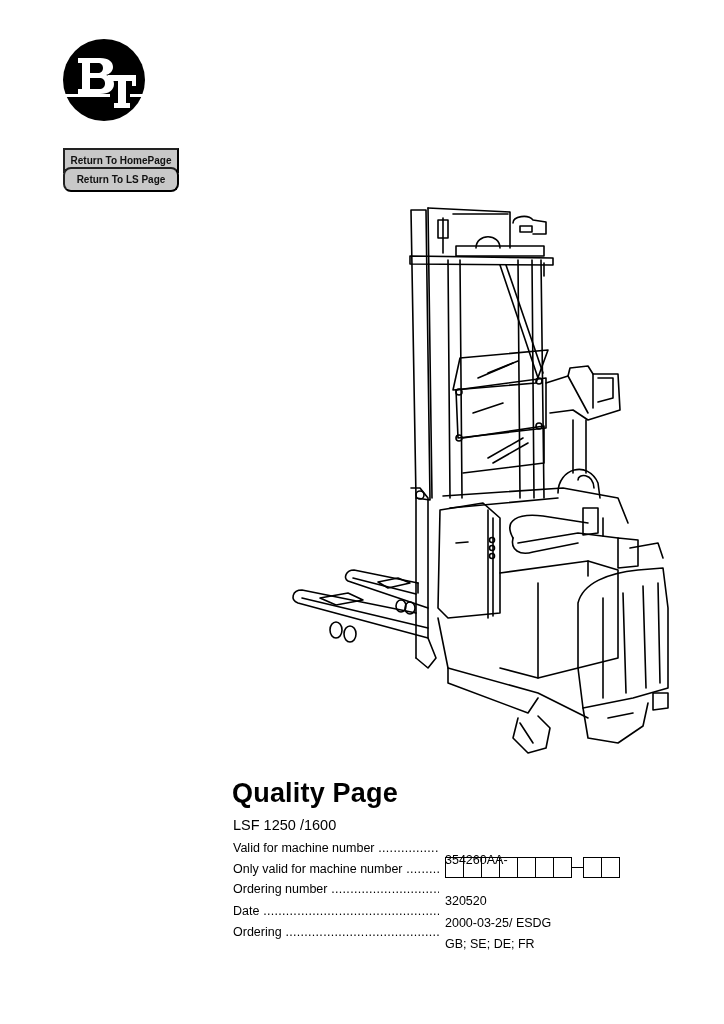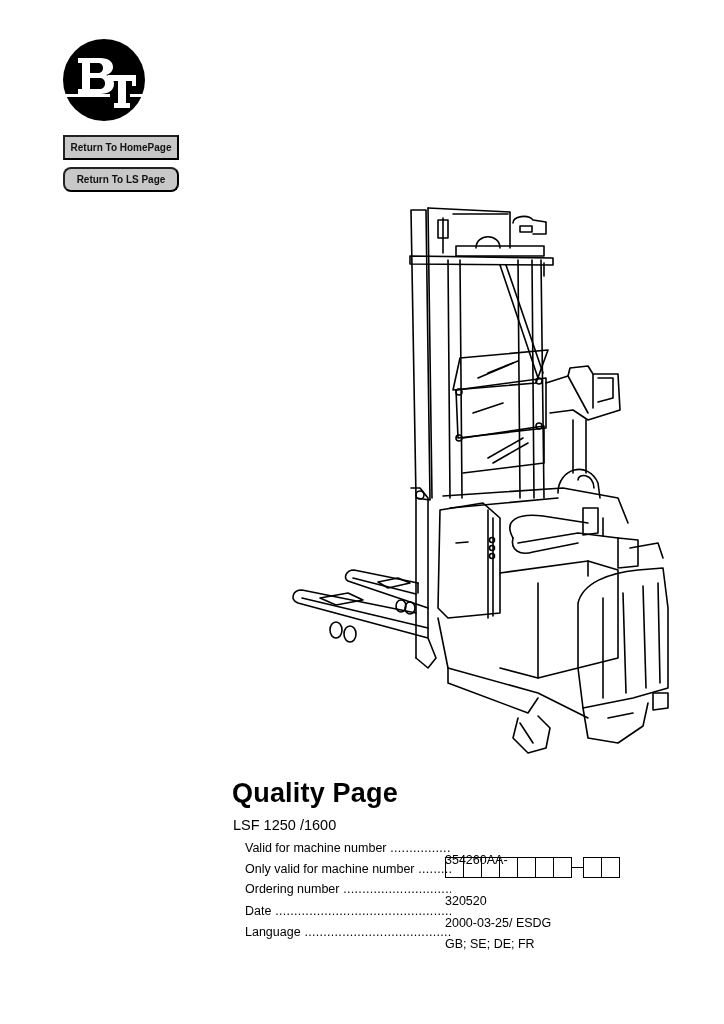--- a/index.html
+++ b/index.html
@@ -35,21 +35,21 @@
       font-family: "Liberation Sans", sans-serif;
       font-weight: bold;
       font-size: 10px;
       display: flex;
       align-items: center;
       justify-content: center;
       cursor: pointer;
       padding: 0;
       color: #111;
     }
-    .nav-btn.home { top: 135px; }
+    .nav-btn.home { top: 148px; }
     .nav-btn.ls { top: 167px; border-radius: 8px; }
 
     .forklift {
       position: absolute;
       left: 288px;
       top: 198px;
       width: 404px;
       height: 562px;
     }
 
@@ -72,21 +72,21 @@
     .row {
       position: absolute;
       left: 233px;
       font-size: 12.5px;
       white-space: nowrap;
       height: 16px;
       line-height: 16px;
     }
     .row .label {
       position: absolute;
-      left: 12px;
+      left: 0;
       top: 0;
       width: 206px;
       overflow: hidden;
       white-space: nowrap;
       text-align: right;
     }
     .row .label::after {
       content: " ..............................................................................................";
       letter-spacing: 0.3px;
     }
@@ -285,15 +285,15 @@
   <span class="label">Ordering number</span>
   <span class="value">320520</span>
 </div>
 
 <div class="row r4">
   <span class="label">Date</span>
   <span class="value">2000-03-25/ ESDG</span>
 </div>
 
 <div class="row r5">
-  <span class="label">Language</span>
+  <span class="label">Ordering</span>
   <span class="value">GB; SE; DE; FR</span>
 </div>
 
 </body></html>

